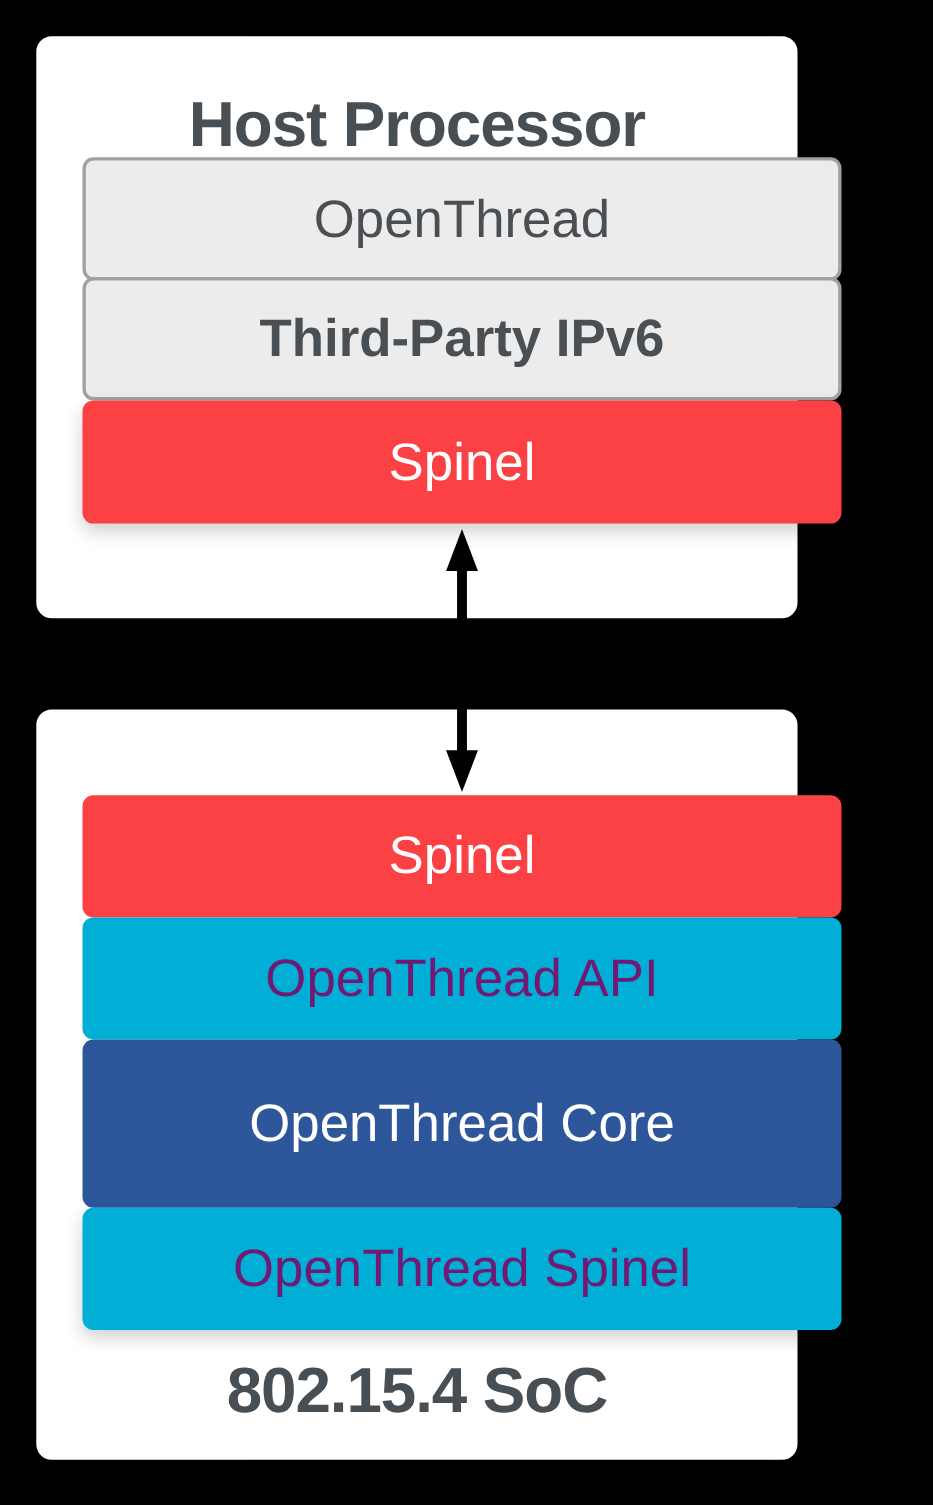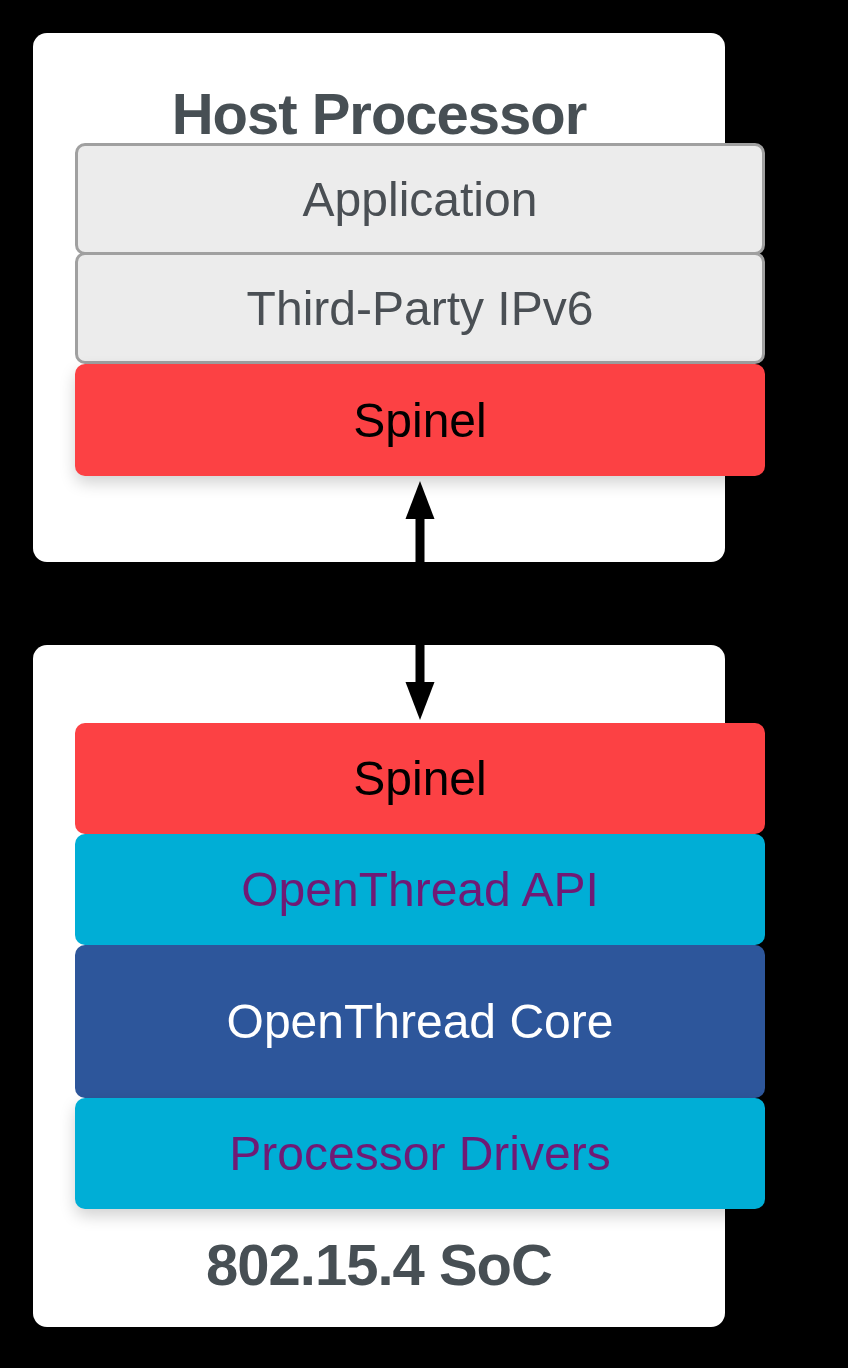--- a/index.html
+++ b/index.html
@@ -61,22 +61,22 @@
     justify-content: center;
     font-size: 48px;
     box-sizing: border-box;
   }
   .layer.gray {
     height: 112px;
     background: #ececec;
     border: 3px solid #a0a0a0;
     color: #4a4f54;
   }
-  .layer.gray + .layer.gray { margin-top: -3px; }
-  .layer.red  { background: #fc4144; color: #000000; justify-content: center; }
+  .layer.gray + .layer.gray { margin-top: -3px; font-weight: bold; }
+  .layer.red  { background: #fc4144; color: #ffffff; justify-content: center; }
   .layer.cyan { background: #00aed6; color: #701a75; }
   .layer.blue { background: #2d569b; color: #ffffff; }
 
   .host-card .layer.red { height: 112px; }
   .soc-card  .layer.red,
   .soc-card  .layer.cyan { height: 111px; }
   .soc-card  .layer.blue { height: 153px; }
 
   .shadowed { box-shadow: 0 7px 16px rgba(0, 0, 0, 0.18); }
 
@@ -91,21 +91,21 @@
 </style>
 </head>
 <body>
 
 <div class="canvas">
 
   <section class="card host-card">
     <h1 class="card-title">Host Processor</h1>
     <div class="stack">
       <div class="layer gray">
-        <span>Application</span>
+        <span>OpenThread</span>
       </div>
       <div class="layer gray">
         <span>Third-Party IPv6</span>
       </div>
       <div class="layer red shadowed">
         <span>Spinel</span>
       </div>
     </div>
   </section>
 
@@ -120,19 +120,19 @@
       <div class="layer red">
         <span>Spinel</span>
       </div>
       <div class="layer cyan">
         <span>OpenThread API</span>
       </div>
       <div class="layer blue">
         <span>OpenThread Core</span>
       </div>
       <div class="layer cyan shadowed">
-        <span>Processor Drivers</span>
+        <span>OpenThread Spinel</span>
       </div>
     </div>
     <h2 class="card-title soc-title">802.15.4 SoC</h2>
   </section>
 
 </div>
 
 </body></html>

